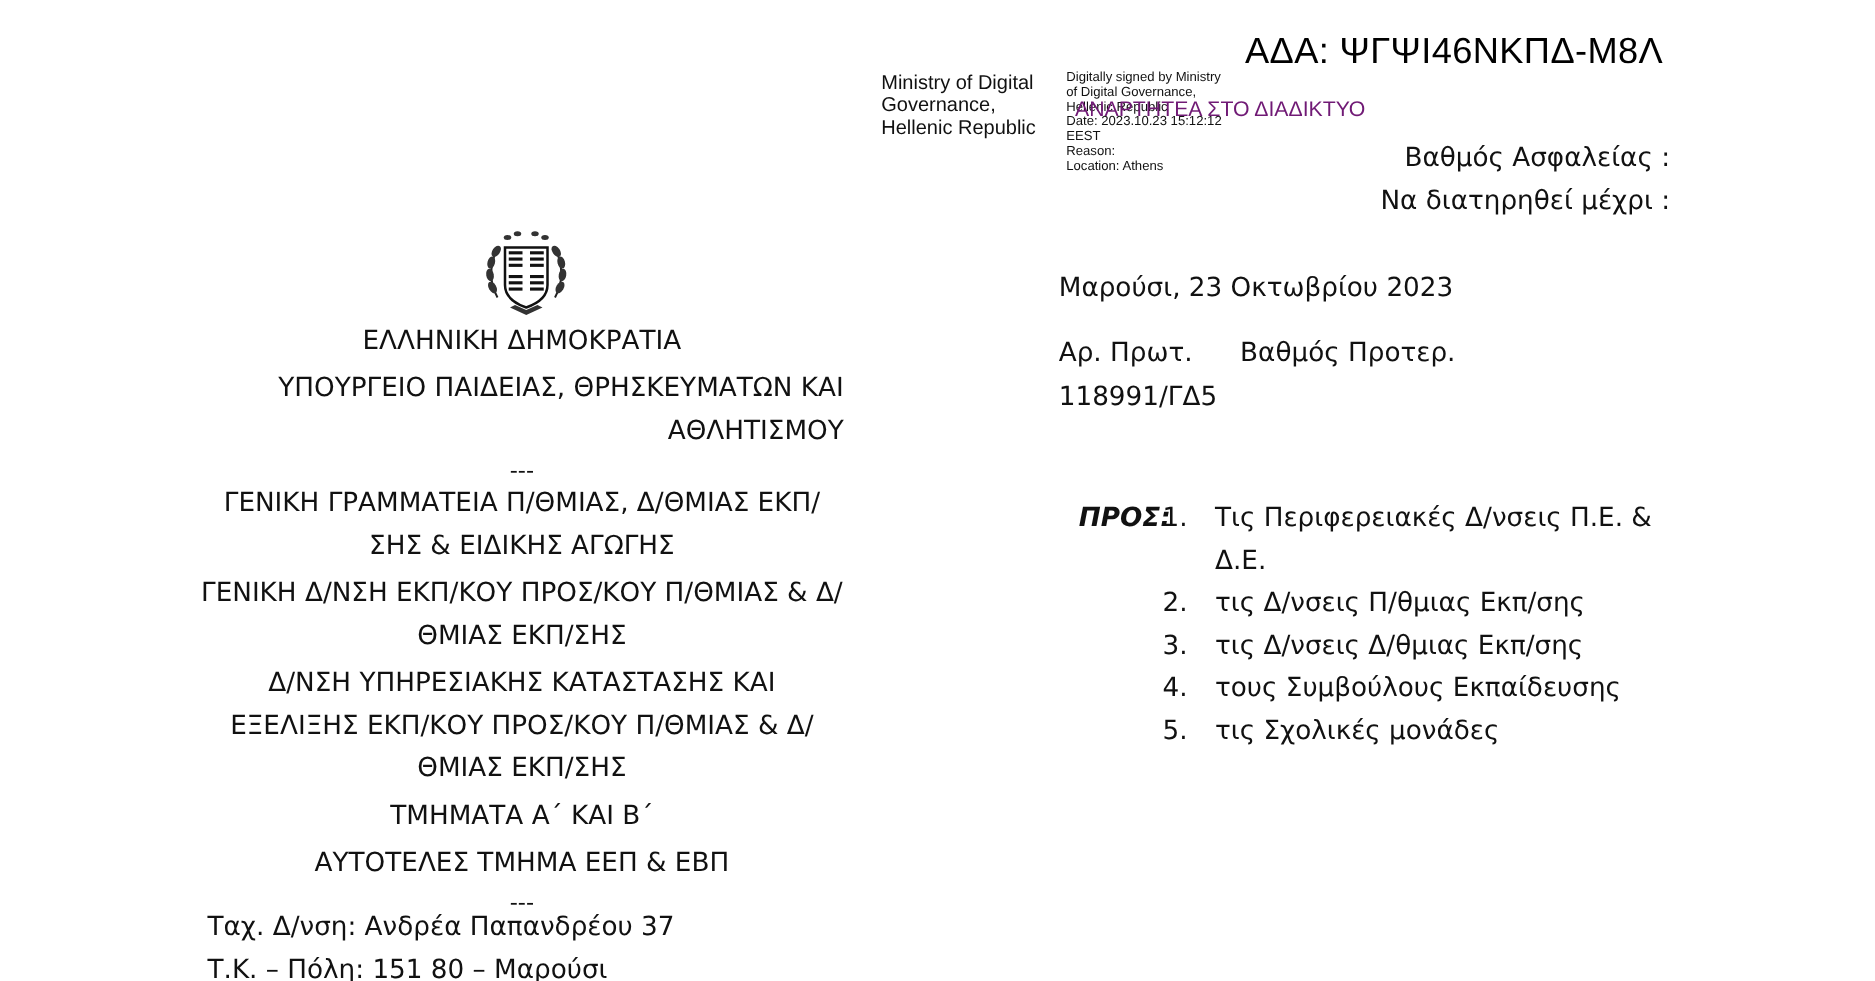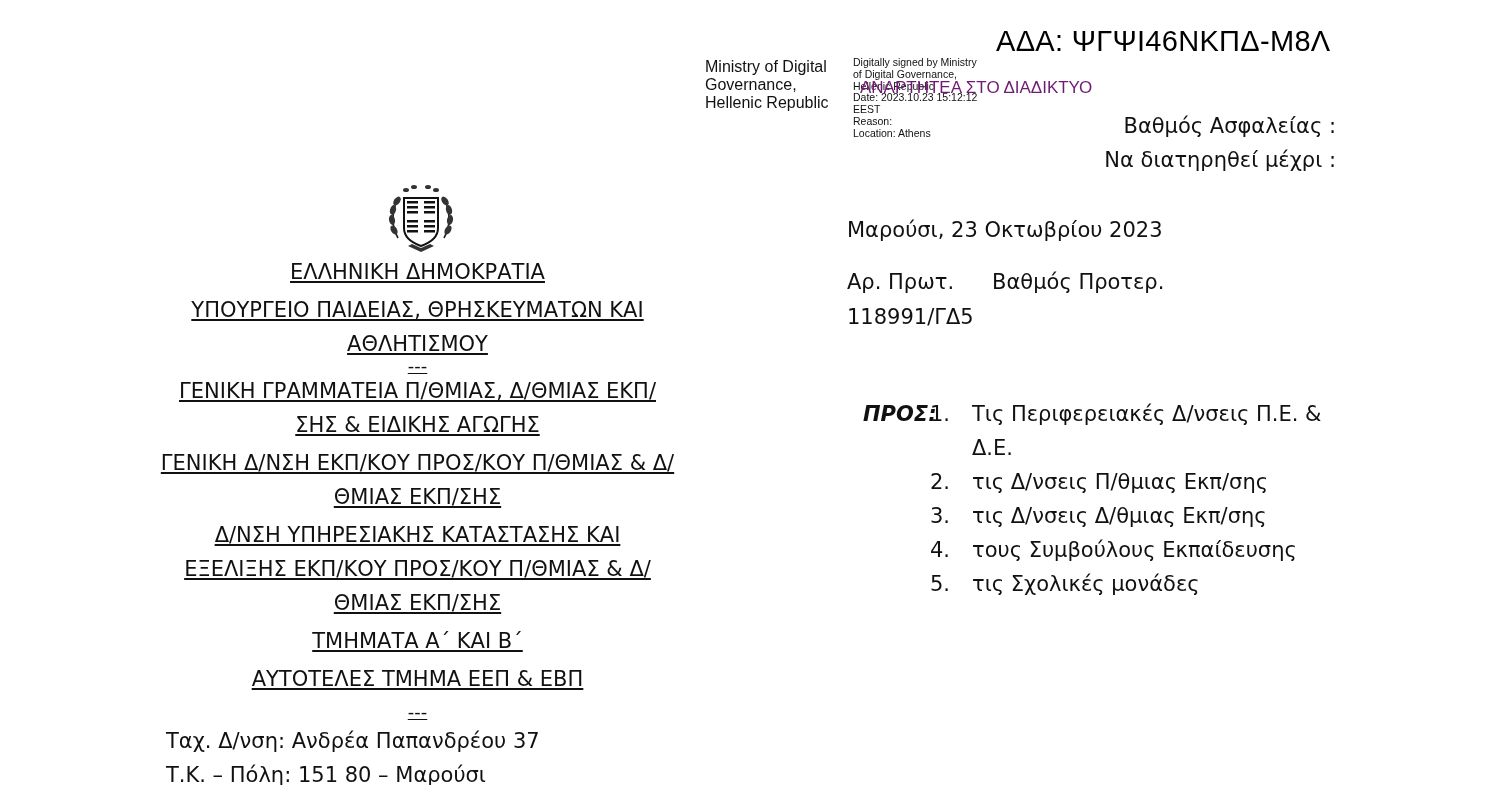--- a/index.html
+++ b/index.html
@@ -64,21 +64,21 @@
     }
     .recipients .pros-label { position: absolute; left: 16px; top: 0; font-weight: bold; font-style: italic; }
     .recipients ol { list-style: none; margin: 0; padding: 0; position: absolute; left: 83px; top: 0; width: 420px; }
     .recipients li { position: relative; padding-left: 42px; white-space: normal; }
     .recipients li .num { position: absolute; left: 0; top: 0; }
 
     
     .left-col {
       left: 160px; top: 255px; width: 515px;
       font-family: "DejaVu Sans", sans-serif;
-      font-size: 21px; line-height: 34px; color: #111; text-align: center; text-decoration: underline;
+      font-size: 21px; line-height: 34px; color: #111; text-align: center;
     }
     .left-col .block { margin-bottom: 4px; }
     .left-col .sep { line-height: 12px; font-size: 18px; margin: -6px 0 2px 0; }
 
     .emblem {
       left: 384px; top: 182px; width: 74px; height: 74px;
     }
 
     .address {
       left: 166px; top: 724px;
@@ -150,21 +150,21 @@
       <rect x="23" y="48" width="11" height="2.5"></rect>
       <rect x="40" y="38" width="11" height="2.5"></rect>
       <rect x="40" y="43" width="11" height="2.5"></rect>
       <rect x="40" y="48" width="11" height="2.5"></rect>
     </g>
   </svg>
 </div>
 
 <div class="abs left-col">
   <div class="block">ΕΛΛΗΝΙΚΗ ΔΗΜΟΚΡΑΤΙΑ</div>
-  <div class="block" style="margin-bottom:5px;">ΥΠΟΥΡΓΕΙΟ ΠΑΙΔΕΙΑΣ, ΘΡΗΣΚΕΥΜΑΤΩΝ ΚΑΙ ΑΘΛΗΤΙΣΜΟΥ</div>
+  <div class="block" style="margin-bottom:16px;text-align:right;">ΥΠΟΥΡΓΕΙΟ ΠΑΙΔΕΙΑΣ, ΘΡΗΣΚΕΥΜΑΤΩΝ ΚΑΙ ΑΘΛΗΤΙΣΜΟΥ</div>
   <div class="sep">---</div>
   <div class="block">ΓΕΝΙΚΗ ΓΡΑΜΜΑΤΕΙΑ Π/ΘΜΙΑΣ, Δ/ΘΜΙΑΣ ΕΚΠ/ΣΗΣ &amp; ΕΙΔΙΚΗΣ ΑΓΩΓΗΣ</div>
   <div class="block">ΓΕΝΙΚΗ Δ/ΝΣΗ ΕΚΠ/ΚΟΥ ΠΡΟΣ/ΚΟΥ Π/ΘΜΙΑΣ &amp; Δ/ΘΜΙΑΣ ΕΚΠ/ΣΗΣ</div>
   <div class="block">Δ/ΝΣΗ ΥΠΗΡΕΣΙΑΚΗΣ ΚΑΤΑΣΤΑΣΗΣ ΚΑΙ ΕΞΕΛΙΞΗΣ ΕΚΠ/ΚΟΥ ΠΡΟΣ/ΚΟΥ Π/ΘΜΙΑΣ &amp; Δ/ΘΜΙΑΣ ΕΚΠ/ΣΗΣ</div>
   <div class="block">ΤΜΗΜΑΤΑ Α΄ ΚΑΙ Β΄</div>
   <div class="block" style="margin-bottom:16px;">ΑΥΤΟΤΕΛΕΣ ΤΜΗΜΑ ΕΕΠ &amp; ΕΒΠ</div>
   <div class="sep">---</div>
 </div>
 
 <div class="abs address">

